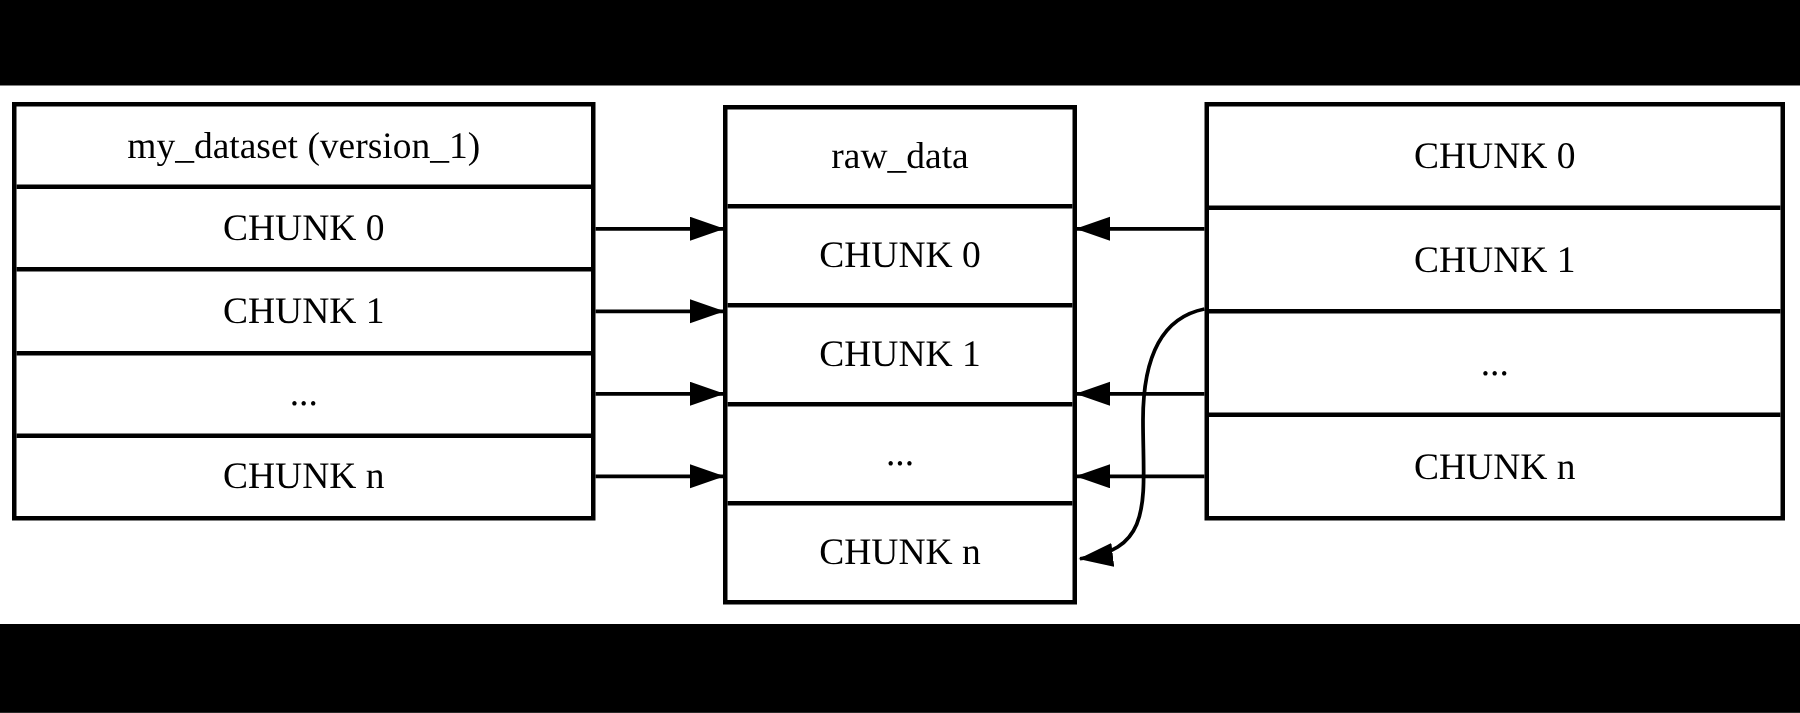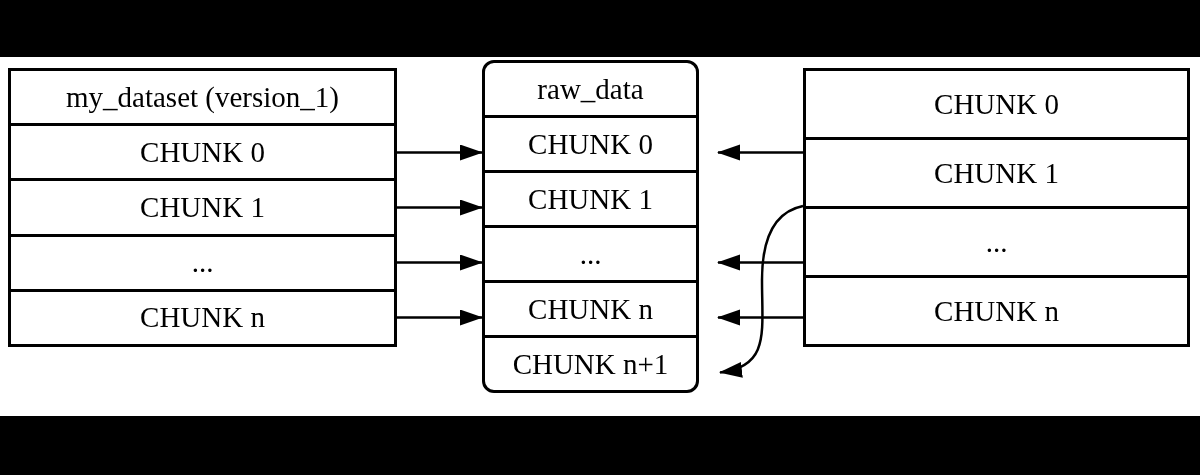--- a/index.html
+++ b/index.html
@@ -23,28 +23,28 @@
   }
   .dtable {
     position: absolute;
     background: #fff;
     border: 3px solid #000;
     box-sizing: border-box;
     display: flex;
     flex-direction: column;
   }
   #table-version1 { left: 8px;   top: 68px; width: 389px; height: 279px; }
-  #table-raw-data { left: 482px; top: 60px; width: 217px; height: 333px; border-radius: 12px; }
+  #table-raw-data { left: 482px; top: 70px; width: 236px; height: 333px; }
   #table-version2 { left: 803px; top: 68px; width: 387px; height: 279px; }
   .dtable .cell {
     flex: 1 1 0;
     display: flex;
     align-items: center;
     justify-content: center;
-    font-size: 29px;
+    font-size: 25px;
     line-height: 1;
     border-top: 3px solid #000;
     white-space: nowrap;
     overflow: hidden;
   }
   .dtable .cell:first-child { border-top: none; }
   #arrow-layer {
     position: absolute;
     left: 0; top: 0;
     width: 1200px; height: 475px;
@@ -67,21 +67,20 @@
     <div class="cell">...</div>
     <div class="cell">CHUNK n</div>
   </div>
 
   <div id="table-raw-data" class="dtable">
     <div class="cell header">raw_data</div>
     <div class="cell">CHUNK 0</div>
     <div class="cell">CHUNK 1</div>
     <div class="cell">...</div>
     <div class="cell">CHUNK n</div>
-    <div class="cell">CHUNK n+1</div>
   </div>
 
   <div id="table-version2" class="dtable">
     <div class="cell">CHUNK 0</div>
     <div class="cell">CHUNK 1</div>
     <div class="cell">...</div>
     <div class="cell">CHUNK n</div>
   </div>
 
   <svg id="arrow-layer" xmlns="http://www.w3.org/2000/svg">

